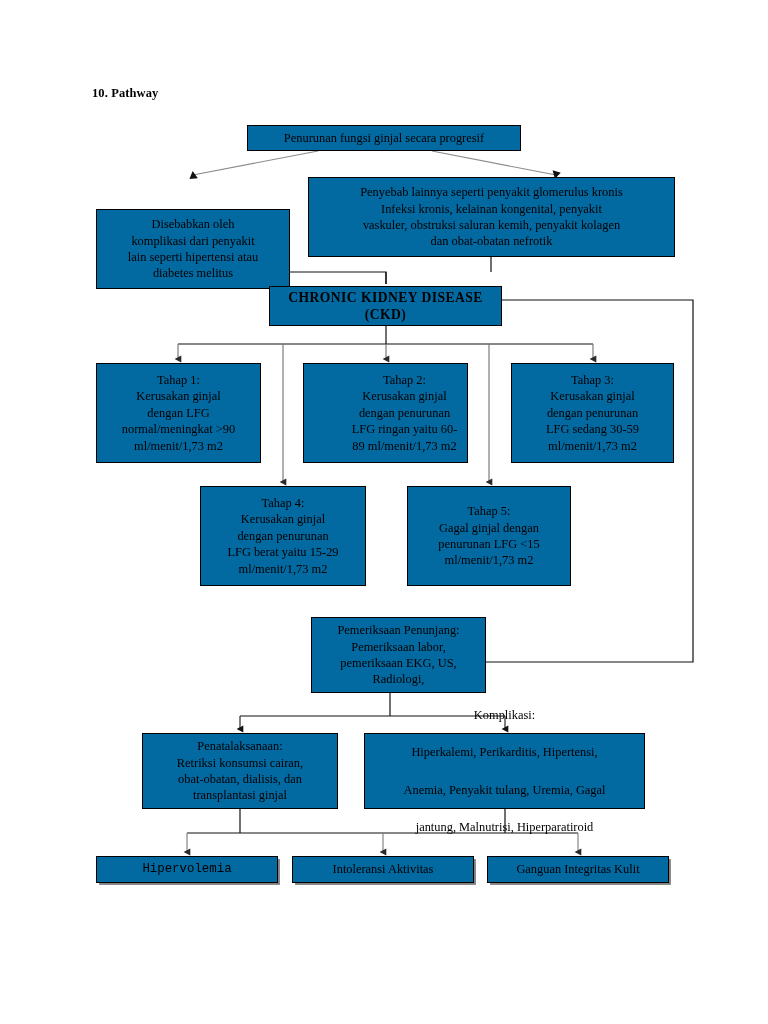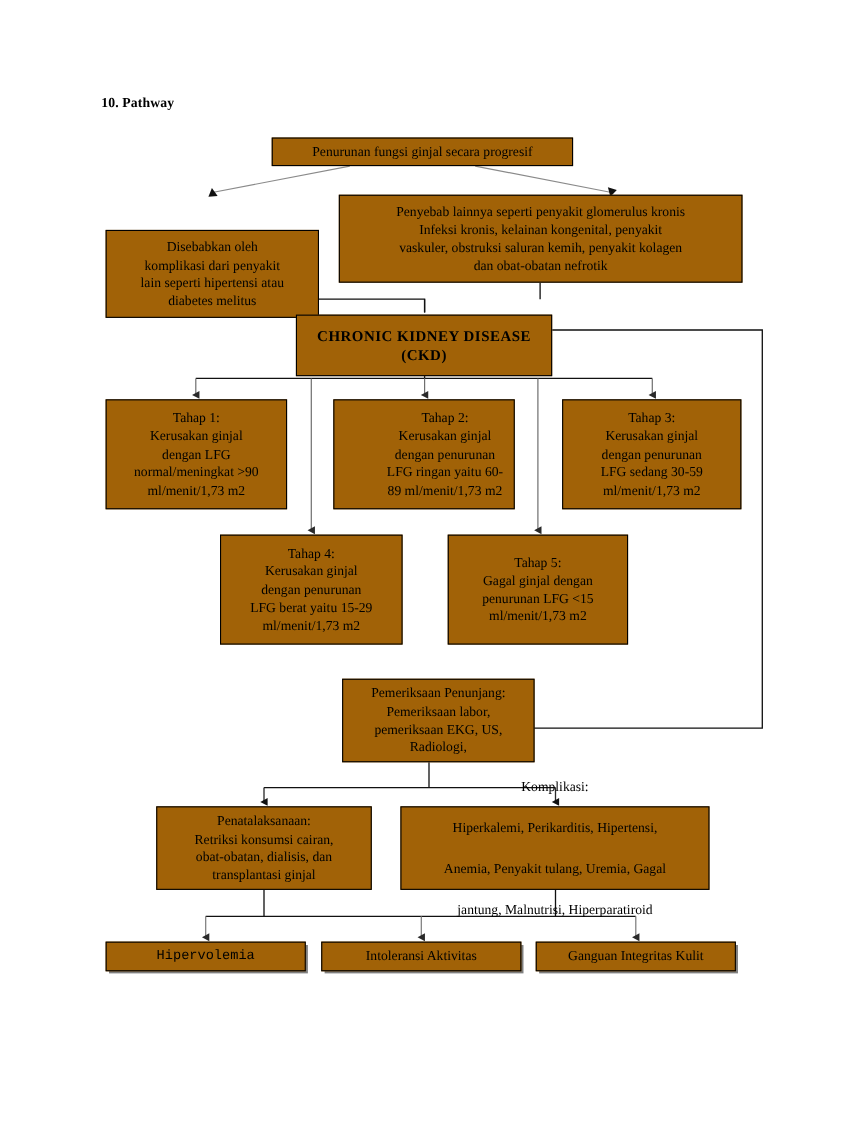--- a/index.html
+++ b/index.html
@@ -43,21 +43,21 @@
     width: 768px;
     height: 1024px;
     pointer-events: none;
     z-index: 1;
   }
 
   .node {
     position: absolute;
     box-sizing: border-box;
     border: 1.3px solid #000000;
-    background: #a16207;
+    background: #0369a1;
     z-index: 2;
     display: flex;
     flex-direction: column;
     align-items: center;
     justify-content: center;
     text-align: center;
     font-size: 12.4px;
     line-height: 1.32;
     padding: 3px 6px;
   }
@@ -75,21 +75,21 @@
     font-size: 13.6px;
     letter-spacing: 0.45px;
     border-width: 1.6px;
     line-height: 1.28;
   }
 
   
   #n-root       { left: 247px; top: 125px; width: 274px; height: 26px; }
   #n-cause-a    { left: 96px;  top: 177px; width: 194px; height: 80px; margin-top: 32px; }
   #n-cause-b    { left: 308px; top: 177px; width: 367px; height: 80px; }
-  #n-ckd        { left: 269px; top: 286px; width: 233px; height: 56px; }
+  #n-ckd        { left: 269px; top: 286px; width: 233px; height: 40px; }
   #n-stage1     { left: 96px;  top: 363px; width: 165px; height: 100px; }
   #n-stage2     { left: 303px; top: 363px; width: 165px; height: 100px; padding-left: 44px; }
   #n-stage3     { left: 511px; top: 363px; width: 163px; height: 100px; }
   #n-stage4     { left: 200px; top: 486px; width: 166px; height: 100px; }
   #n-stage5     { left: 407px; top: 486px; width: 164px; height: 100px; }
   #n-exam       { left: 311px; top: 617px; width: 175px; height: 76px; }
   #n-management { left: 142px; top: 733px; width: 196px; height: 76px; }
   #n-complic    { left: 364px; top: 733px; width: 281px; height: 76px; gap: 21px; }
   #n-out1       { left: 96px;  top: 856px; width: 182px; height: 27px; font-family: Liberation Mono, monospace; }
   #n-out2       { left: 292px; top: 856px; width: 182px; height: 27px; }

